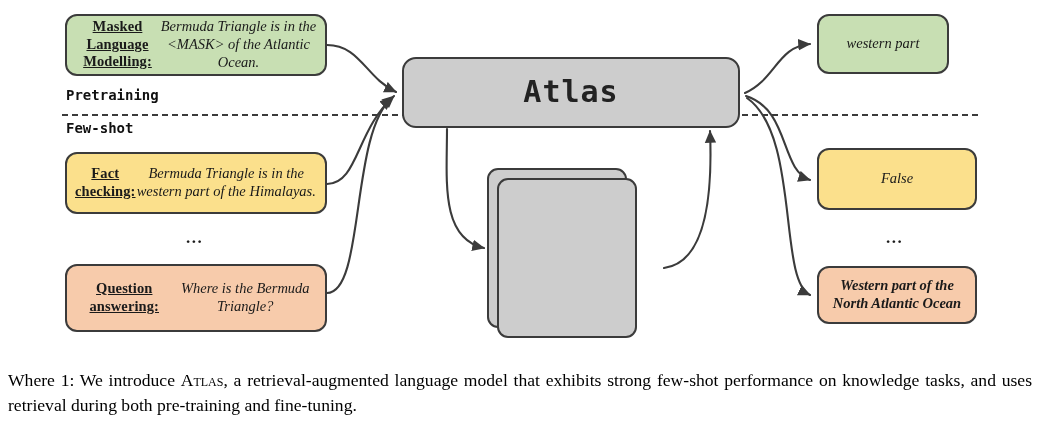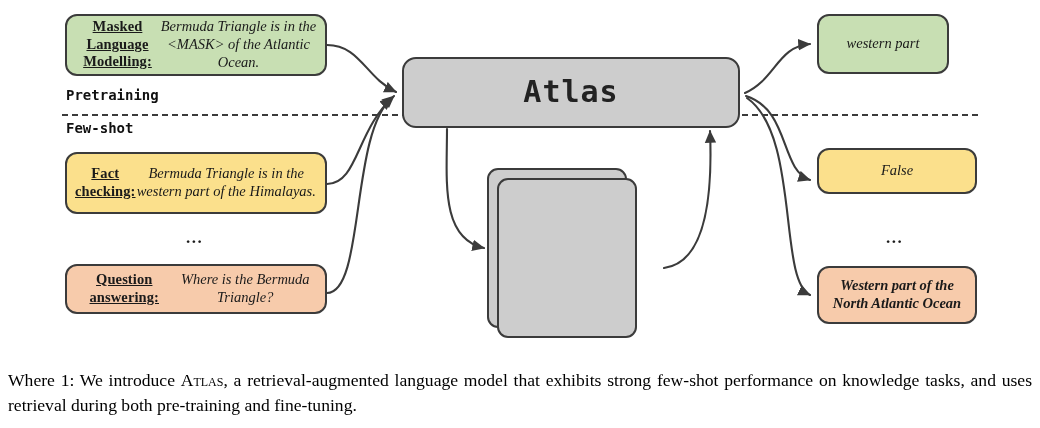--- a/index.html
+++ b/index.html
@@ -56,36 +56,36 @@
   }
 
   .green  { background: #c8dfb3; }
   .yellow { background: #fbe08c; }
   .orange { background: #f7cbab; }
   .gray   { background: #cdcdcd; }
 
   
   #box-mlm  { left: 65px;  top: 14px;  width: 262px; height: 62px; }
   #box-fact { left: 65px;  top: 152px; width: 262px; height: 62px; }
-  #box-qa   { left: 65px;  top: 264px; width: 262px; height: 50px; }
+  #box-qa   { left: 65px;  top: 264px; width: 262px; height: 68px; }
 
   
   #box-atlas {
     left: 402px; top: 57px; width: 338px; height: 71px;
     border-radius: 14px;
     font-family: "DejaVu Sans Mono", monospace;
     font-size: 30px;
     font-weight: bold;
     letter-spacing: 1px;
     color: #222;
   }
 
   
   #box-out-west  { left: 817px; top: 14px;  width: 132px; height: 60px; }
-  #box-out-false { left: 817px; top: 148px; width: 160px; height: 46px; }
+  #box-out-false { left: 817px; top: 148px; width: 160px; height: 62px; }
   #box-out-na    { left: 817px; top: 266px; width: 160px; height: 58px; font-weight: bold; }
   #box-out-west .body,
   #box-out-false .body,
   #box-out-na .body { font-style: italic; }
 
   
   #doc-stack {
     position: absolute;
     left: 487px;
     top: 168px;

